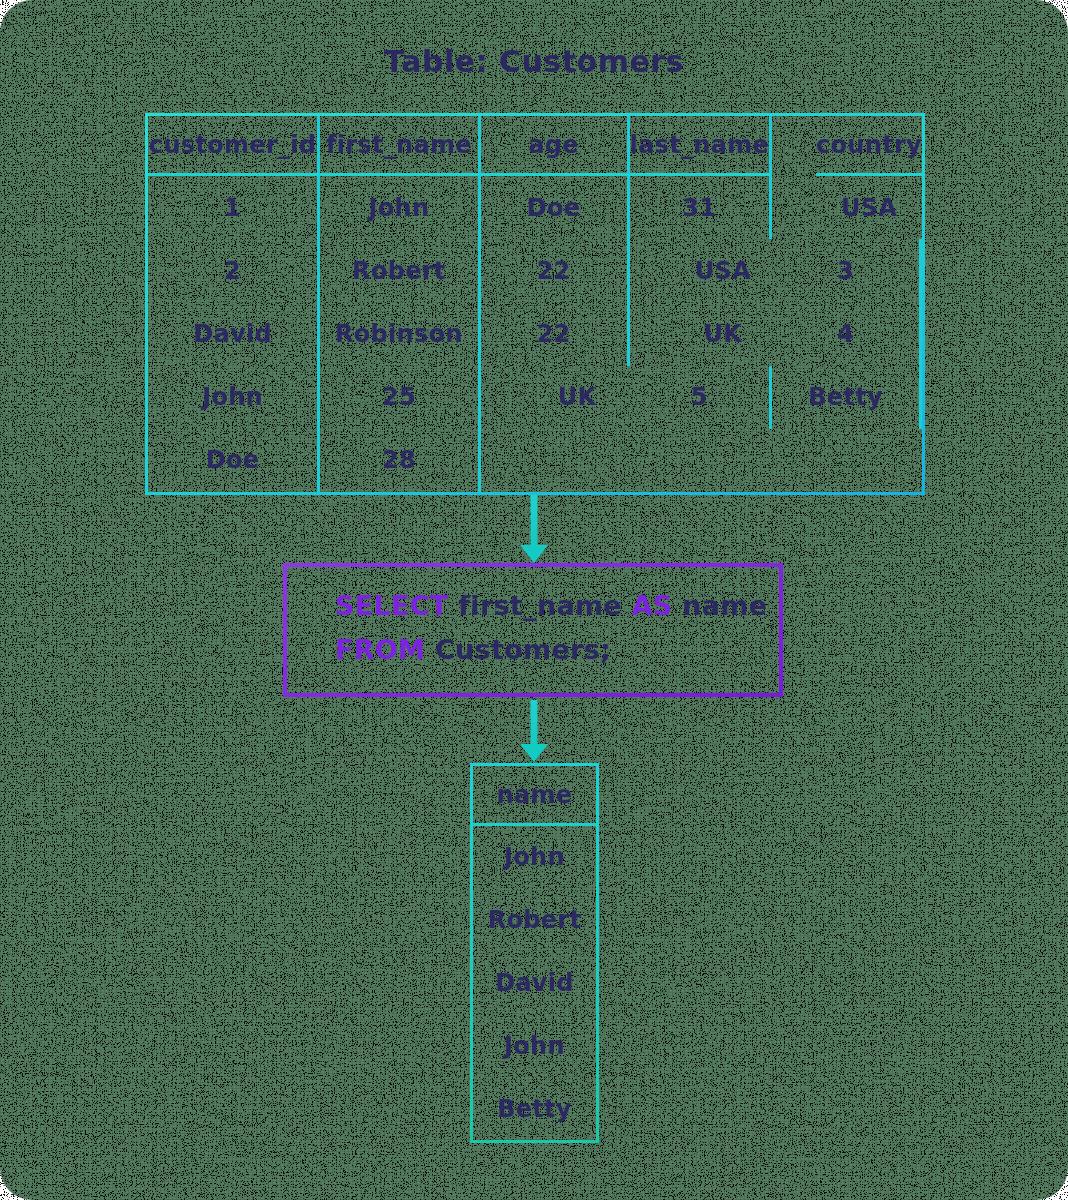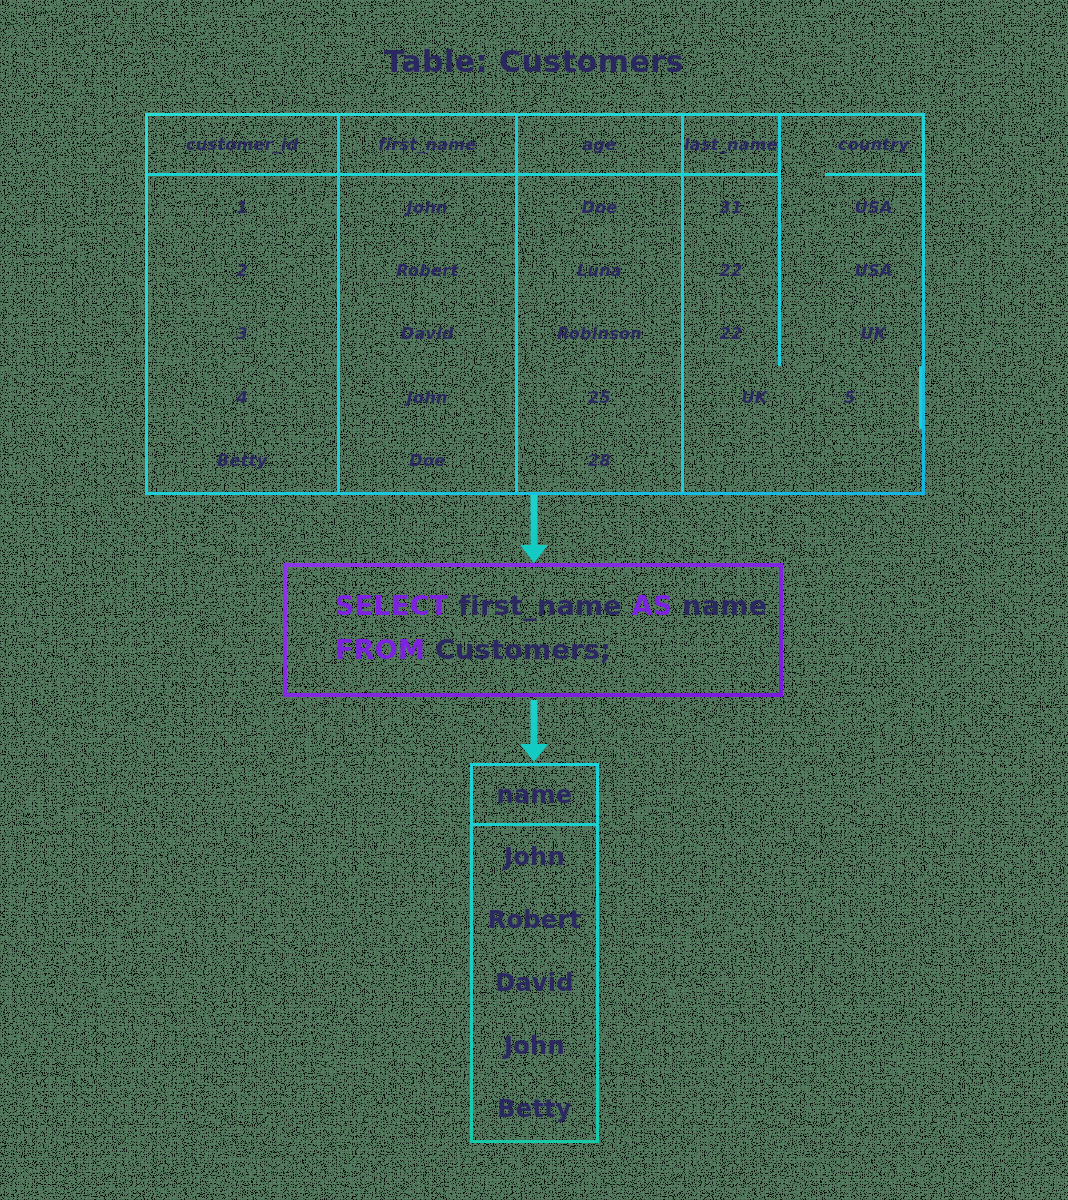--- a/index.html
+++ b/index.html
@@ -14,20 +14,21 @@
   }
   .stage {
     position: relative;
     width: 1068px;
     height: 1200px;
     background-color: #567e60;
     
     background-image:
       repeating-linear-gradient(0deg, rgba(0,0,0,0.10) 0 1px, transparent 1px 3px),
       repeating-linear-gradient(90deg, rgba(0,0,0,0.10) 0 1px, transparent 1px 4px);
+    border-radius: 32px;
   }
   .noise-layer {
     position: absolute;
     inset: 0;
     z-index: 0;
     opacity: 0.9;
     pointer-events: none;
   }
   .diagram-title {
     position: absolute;
@@ -55,24 +56,23 @@
     grid-template-columns: 193fr 180fr 167fr 98fr 142fr;
     grid-template-rows: 60px repeat(5, 1fr);
     z-index: 2;
   }
   .src-table .cell {
     display: flex;
     align-items: center;
     justify-content: center;
     color: #2b2862;
     font-weight: 700;
-    font-size: 16px;
+    font-size: 24px;
     letter-spacing: 0.3px;
     border-right: 3px solid #1ecbd8;
-    font-style: italic;
   }
   .src-table .cell.last-col { border-right: none; margin-left: 44px; }
   .src-table .cell.th { border-bottom: 3px solid #1ed4d2; }
   
   .arrow {
     position: absolute;
     width: 28px;
     z-index: 2;
   }
   .arrow .arrow-line {
@@ -172,21 +172,20 @@
     <div class="cell th last-col">country</div>
 
     <div class="cell">1</div>
     <div class="cell">John</div>
     <div class="cell">Doe</div>
     <div class="cell">31</div>
     <div class="cell last-col">USA</div>
 
     <div class="cell">2</div>
     <div class="cell">Robert</div>
-    <div class="cell">Luna</div>
     <div class="cell">22</div>
     <div class="cell last-col">USA</div>
 
     <div class="cell">3</div>
     <div class="cell">David</div>
     <div class="cell">Robinson</div>
     <div class="cell">22</div>
     <div class="cell last-col">UK</div>
 
     <div class="cell">4</div>

